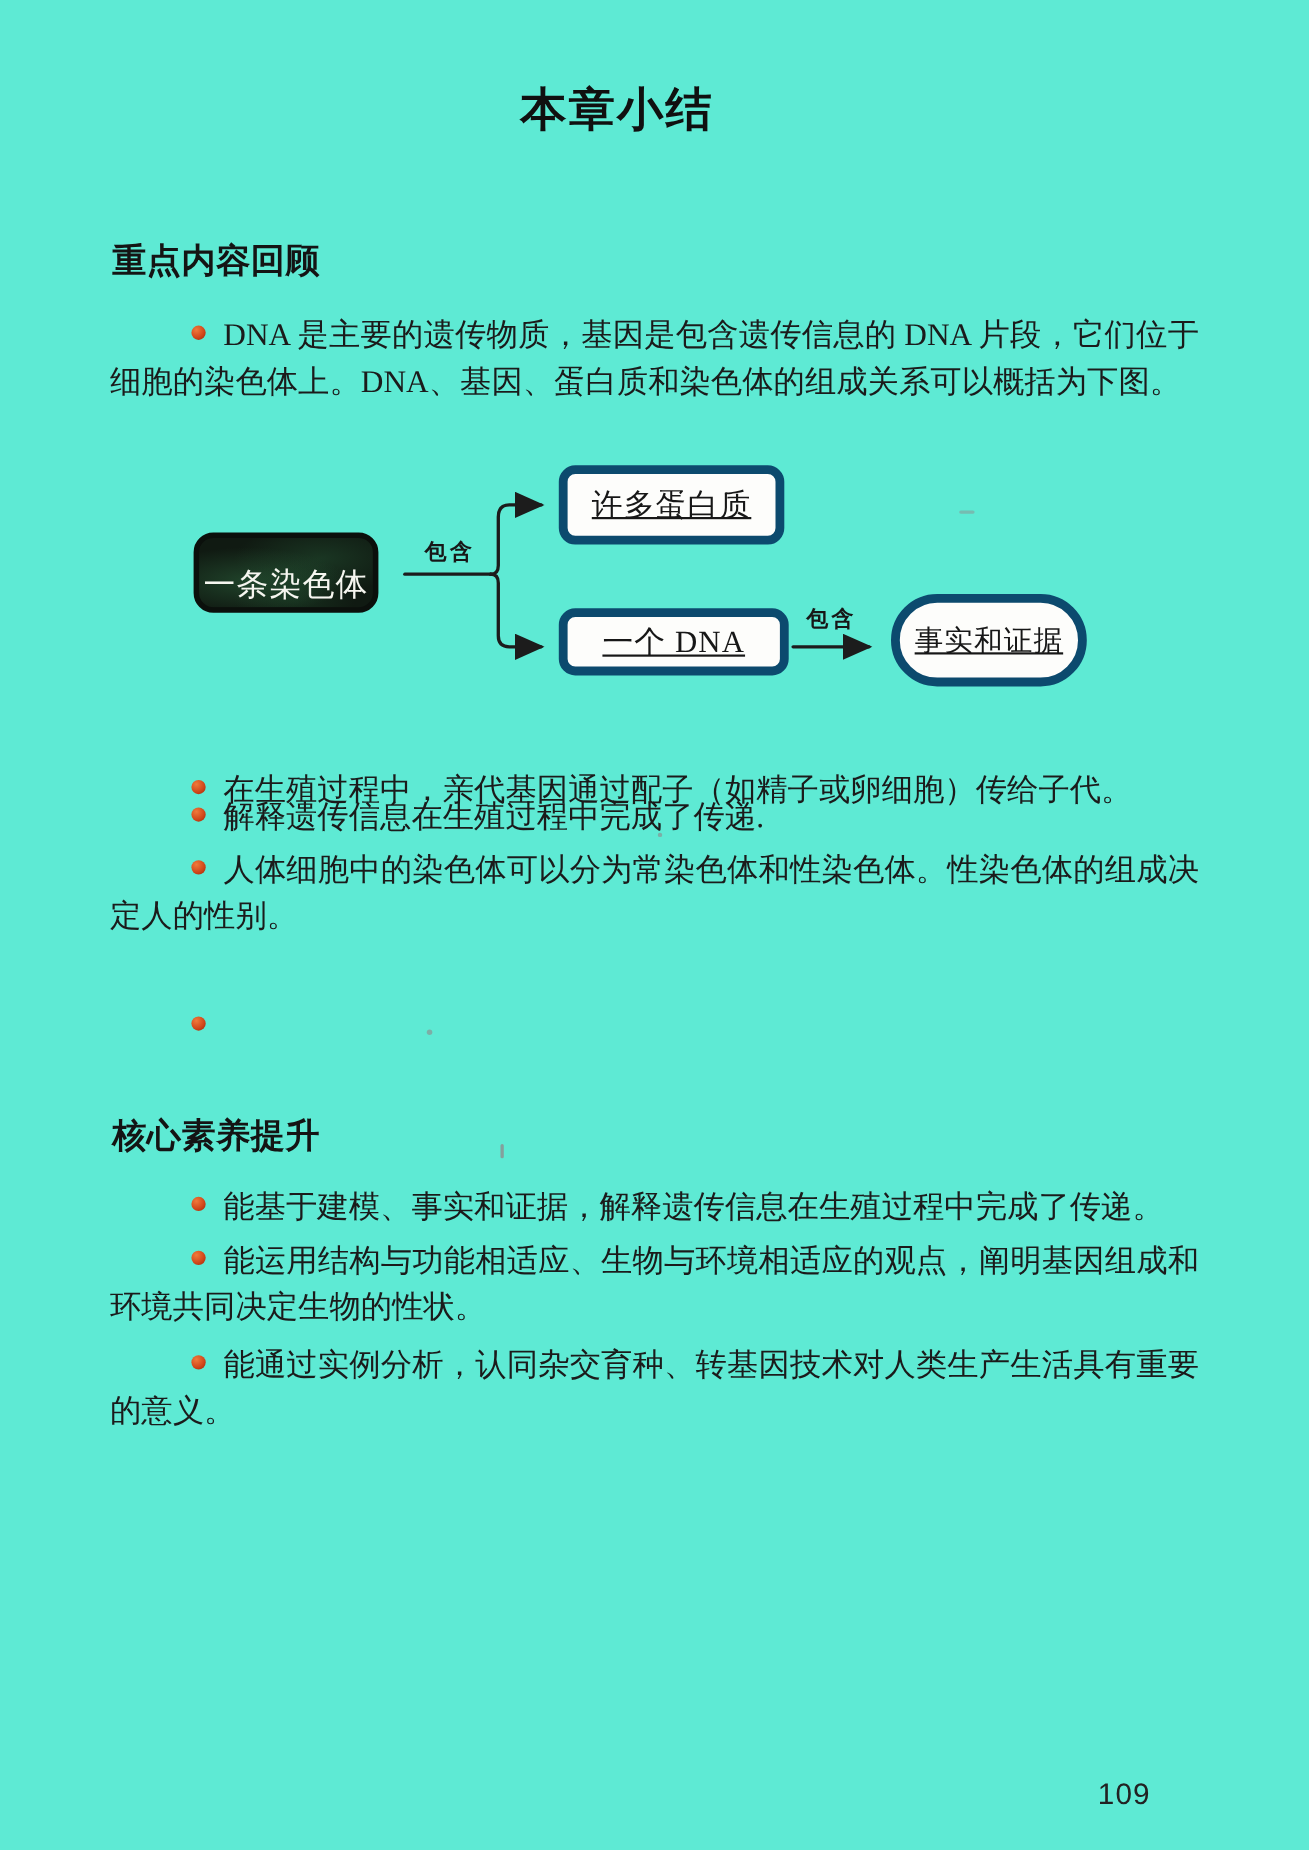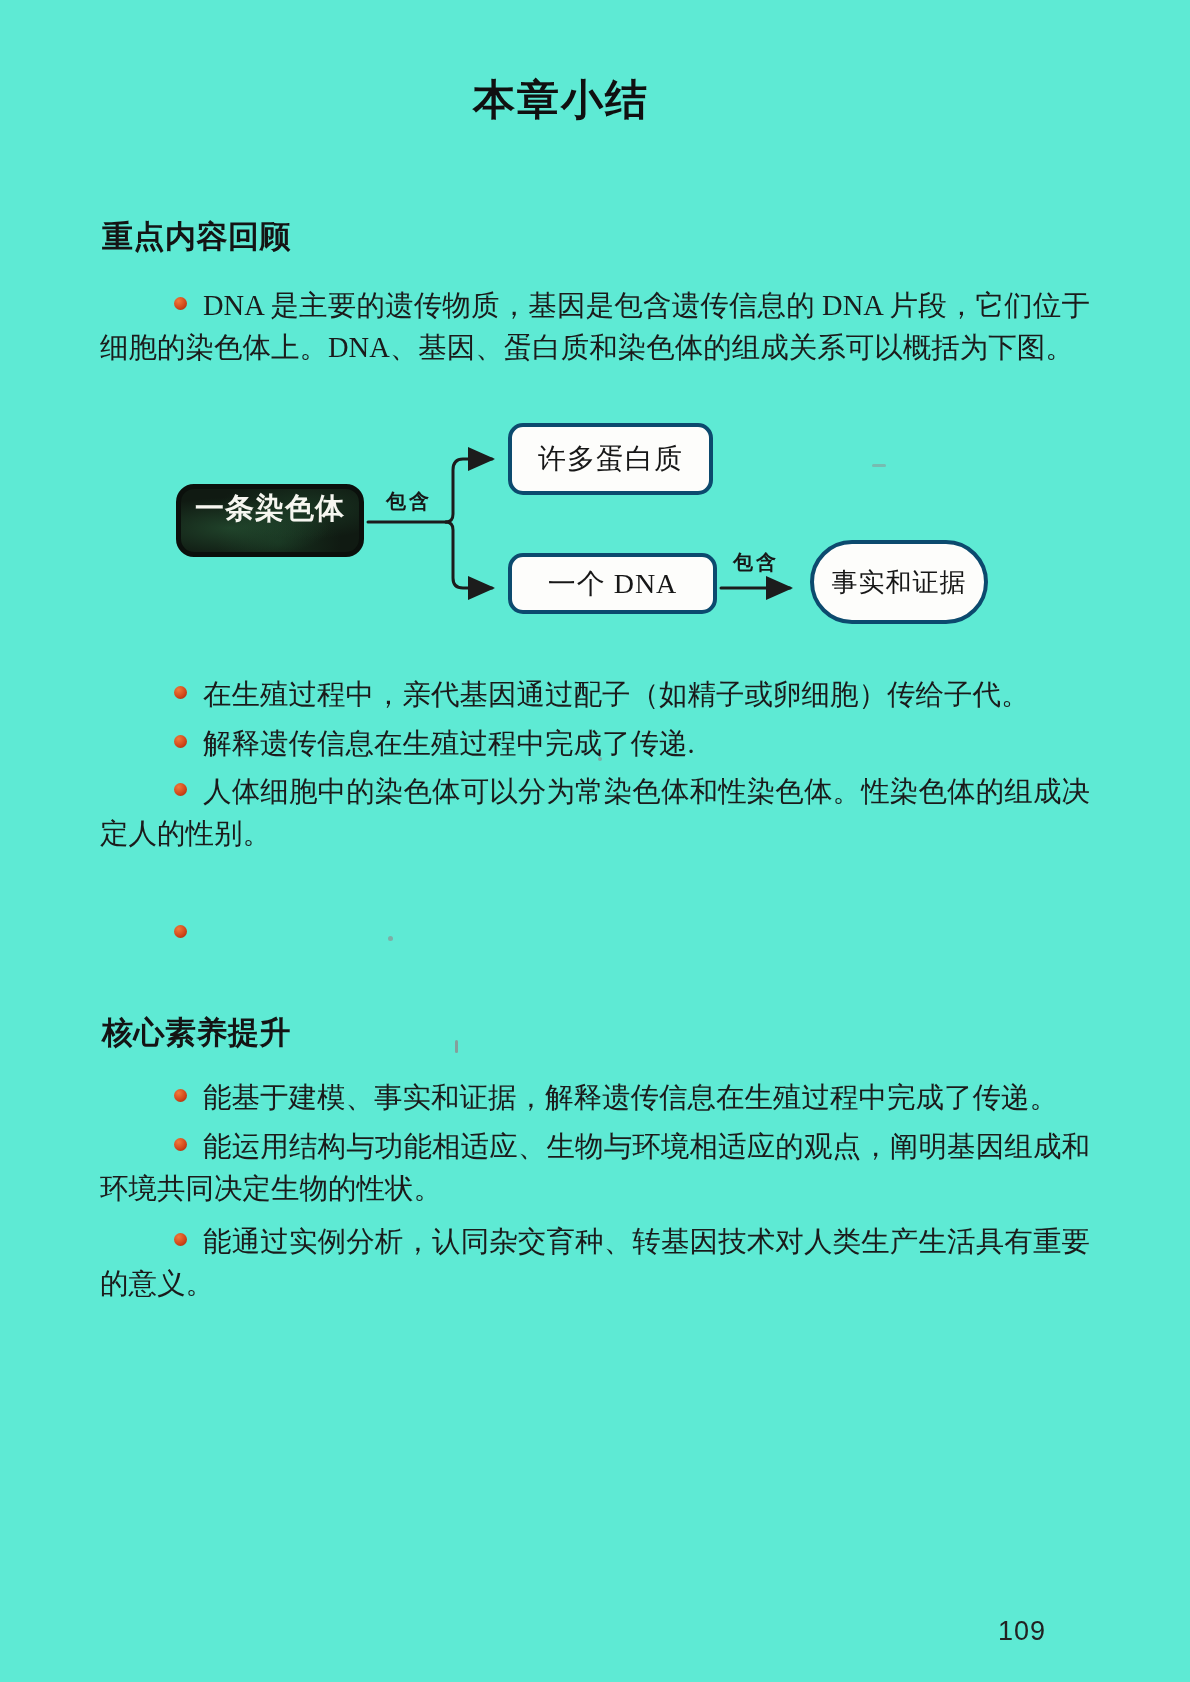--- a/index.html
+++ b/index.html
@@ -30,37 +30,37 @@
   .bulleted { text-indent:74px; }
   .dot {
     display:inline-block; width:13px; height:13px; border-radius:50%;
     background:radial-gradient(circle at 35% 30%, #f07a3a 0%, #d2491c 55%, #9e2406 100%);
     margin-right:16px; vertical-align:5px;
   }
   
   .diagram { position:absolute; left:0; top:390px; width:1190px; height:250px; }
   .diagram svg { position:absolute; left:0; top:0; }
   .chrom-box {
-    position:absolute; left:176px; top:94px; width:188px; height:73px;
+    position:absolute; left:176px; top:94px; width:168px; height:73px;
     box-sizing:border-box;
     background:
       radial-gradient(ellipse at 28% 62%, rgba(45,100,62,.55), rgba(0,0,0,0) 55%),
       radial-gradient(ellipse at 70% 30%, rgba(38,88,55,.45), rgba(0,0,0,0) 50%),
       radial-gradient(ellipse at 55% 85%, rgba(32,80,48,.40), rgba(0,0,0,0) 45%),
       #101a12;
     border:5px solid #0b100c; border-radius:18px;
-    display:flex; align-items:flex-start; justify-content:center;
+    display:flex; align-items:flex-end; justify-content:center;
     color:#f6f6f0; font-family:"Liberation Sans","DejaVu Sans",sans-serif;
-    font-size:29px; font-weight:bold; letter-spacing:1px;
+    font-size:29px; font-weight:normal; letter-spacing:1px;
   }
   .node {
     position:absolute; box-sizing:border-box; background:#fdfdfb;
-    border:4px solid #0c4a6e; border-radius:15px;
+    border:8px solid #0c4a6e; border-radius:15px;
     display:flex; align-items:center; justify-content:center;
-    font-size:28px; color:#171717; letter-spacing:1px;
+    font-size:28px; color:#171717; letter-spacing:1px;text-decoration:underline;
   }
   .node-protein { left:508px; top:33px;  width:205px; height:72px; }
   .node-dna     { left:508px; top:163px; width:209px; height:61px; }
   .node-gene    { left:810px; top:150px; width:178px; height:84px;
                   border-radius:46px; font-size:26px; }
   .contains-label {
     position:absolute; font-size:20px; font-weight:600; color:#171717;
     letter-spacing:3px;
   }
   .contains-1 { left:386px; top:98px; }
@@ -118,21 +118,21 @@
       <span>一个 DNA</span>
     </div>
 
     <div class="contains-label contains-2">包含</div>
 
     <div class="node node-gene">
       <span>事实和证据</span>
     </div>
   </div>
 
-  <p class="para bulleted" style="top:674px">
+  <p class="para bulleted" style="top:698px">
     <span class="dot"></span><span>在生殖过程中，亲代基因通过配子（如精子或卵细胞）传给子代。</span>
   </p>
 
   <p class="para bulleted" style="top:723px">
     <span class="dot"></span><span>解释遗传信息在生殖过程中完成了传递.</span>
   </p>
 
   <p class="para bulleted" style="top:771px">
     <span class="dot"></span><span>人体细胞中的染色体可以分为常染色体和性染色体。性染色体的组成决定人的性别。</span>
   </p>

